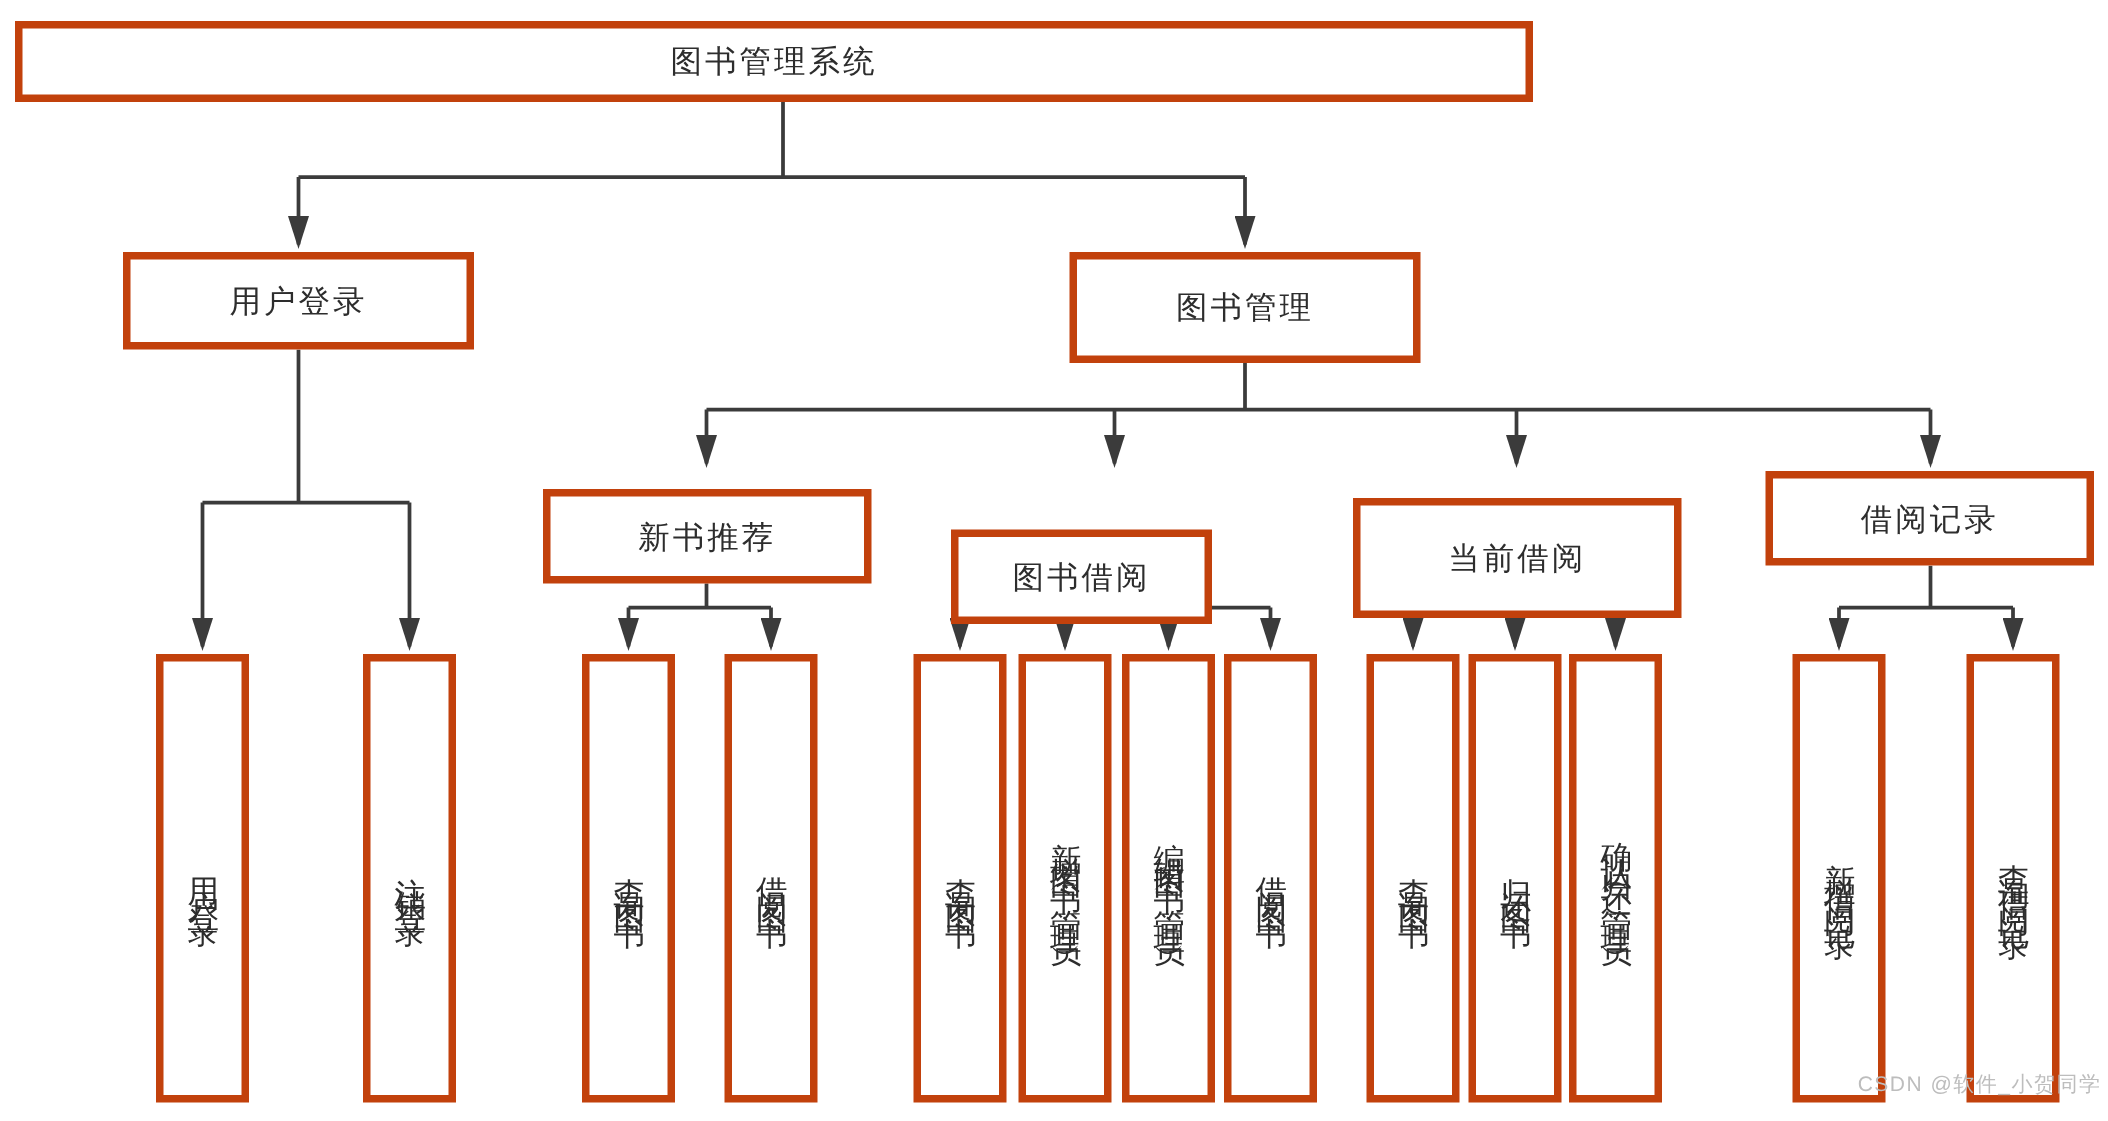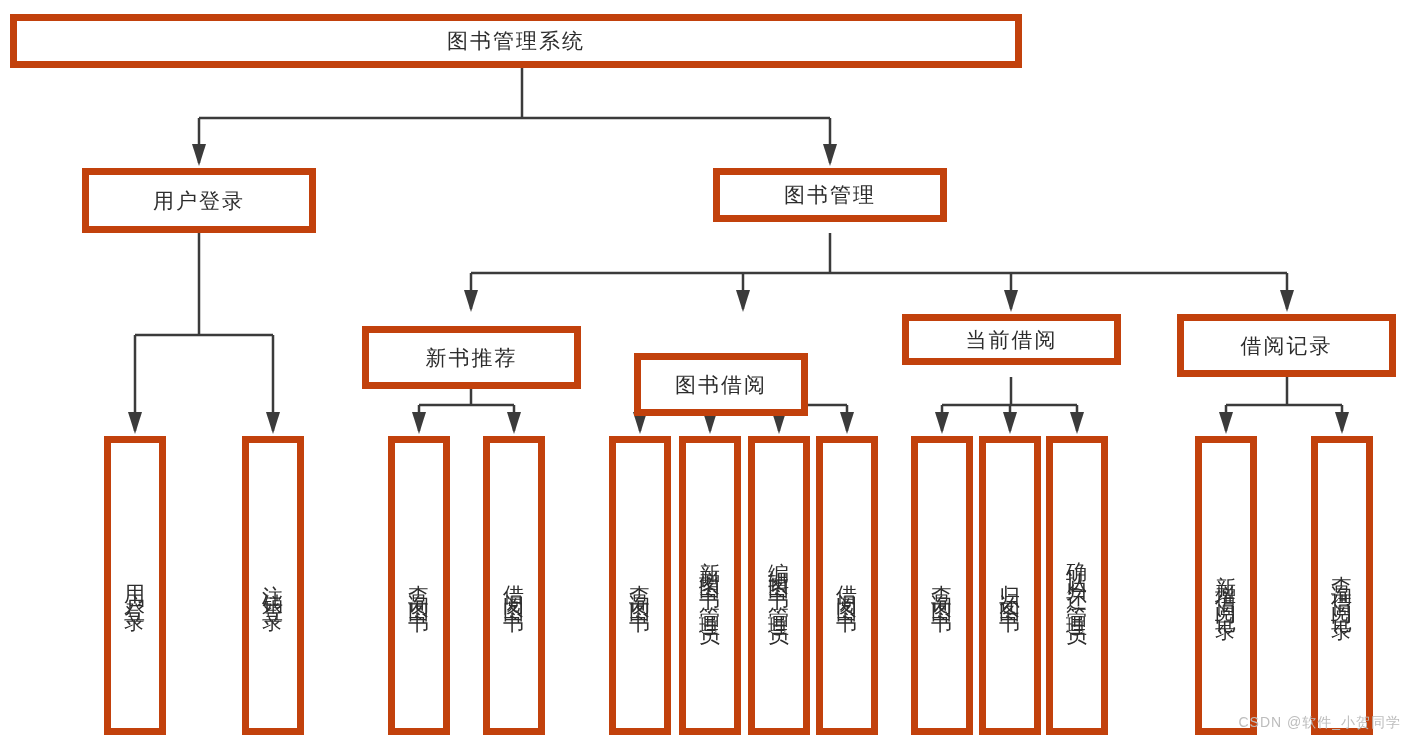--- a/index.html
+++ b/index.html
@@ -17,21 +17,21 @@
   }
   .connectors {
     position: absolute;
     left: 0;
     top: 0;
     z-index: 1;
   }
   .node {
     position: absolute;
     box-sizing: border-box;
-    border: 7px solid #c2410c;
+    border: 5px solid #c2410c;
     background: #ffffff;
     display: flex;
     align-items: center;
     justify-content: center;
     z-index: 2;
     color: #2d2d2d;
   }
   .hnode {
     font-size: 21px;
     letter-spacing: 2px;
@@ -111,31 +111,31 @@
     </g>
   </svg>
 
   <div class="node hnode" style="left:10px; top:14px; width:1012px; height:54px;">
     <span>图书管理系统</span>
   </div>
 
   <div class="node hnode" style="left:82px; top:168px; width:234px; height:65px;">
     <span>用户登录</span>
   </div>
-  <div class="node hnode" style="left:713px; top:168px; width:234px; height:54px;">
+  <div class="node hnode" style="left:713px; top:168px; width:234px; height:74px;">
     <span>图书管理</span>
   </div>
 
   <div class="node hnode" style="left:362px; top:326px; width:219px; height:63px;">
     <span>新书推荐</span>
   </div>
   <div class="node hnode" style="left:634px; top:314px; width:174px; height:63px;margin-top:39px;">
     <span>图书借阅</span>
   </div>
-  <div class="node hnode" style="left:902px; top:314px; width:219px; height:51px;">
+  <div class="node hnode" style="left:902px; top:332px; width:219px; height:80px;">
     <span>当前借阅</span>
   </div>
   <div class="node hnode" style="left:1177px; top:314px; width:219px; height:63px;">
     <span>借阅记录</span>
   </div>
 
   <div class="node vnode" style="left:104px; top:436px; width:62px; height:299px;">
     <span class="vtext">用户登录</span>
   </div>
   <div class="node vnode" style="left:242px; top:436px; width:62px; height:299px;">

